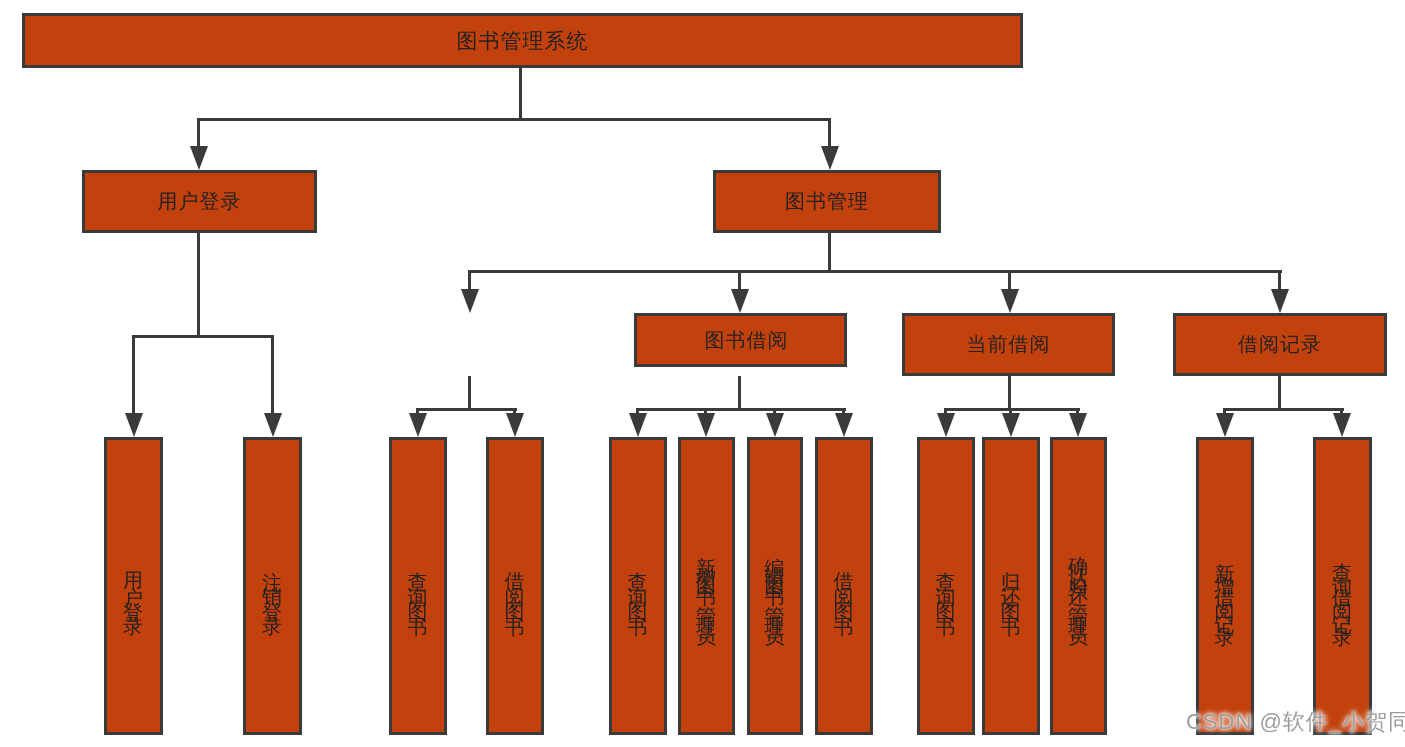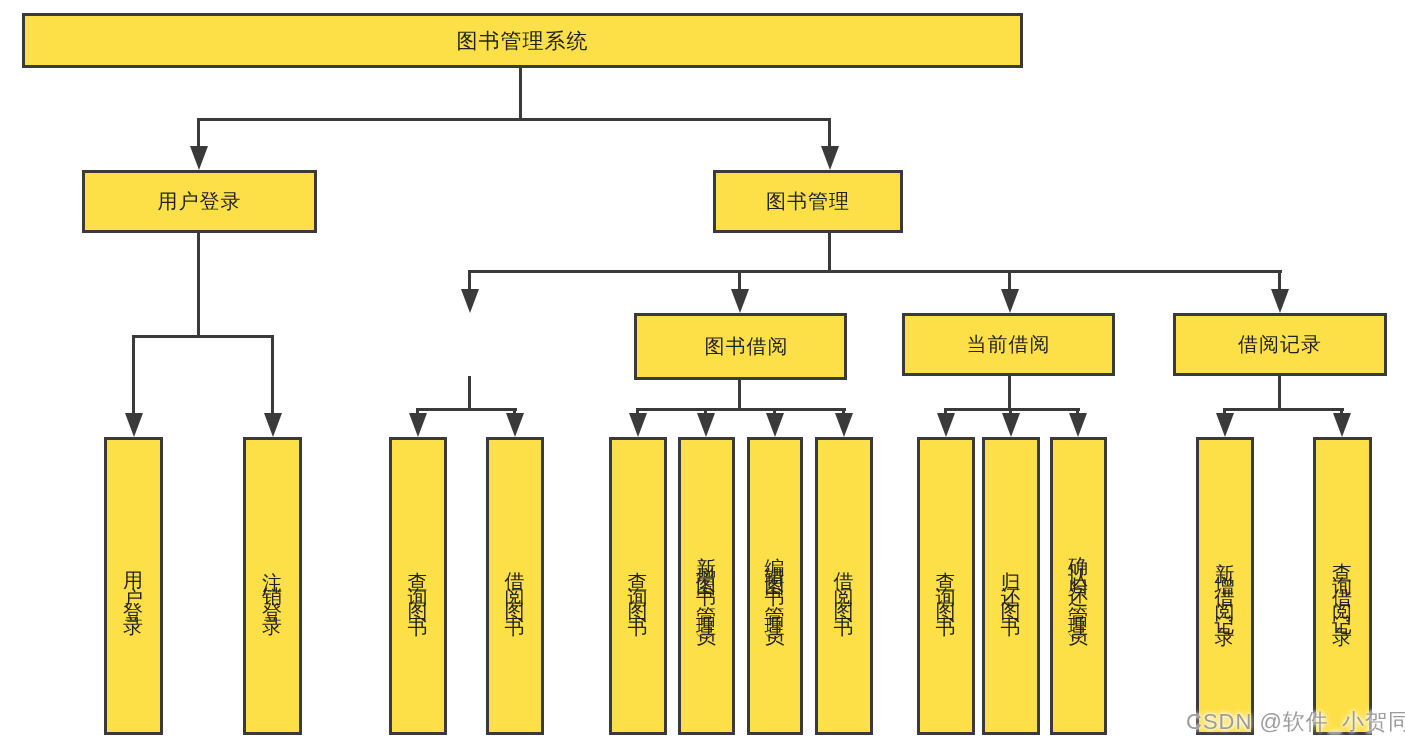--- a/index.html
+++ b/index.html
@@ -9,21 +9,21 @@
   }
   *{box-sizing:border-box;margin:0;padding:0;}
   html,body{background:#ffffff;}
   body{font-family:"Liberation Sans","DejaVu Sans",sans-serif;}
   .canvas{position:relative;width:1405px;height:747px;background:#ffffff;overflow:hidden;}
 
   
   .node{
     position:absolute;
     border:3px solid var(--line);
-    background:#fde047;
+    background:#c2410c;
     display:flex;align-items:center;justify-content:center;
     color:var(--text);
     font-size:20px;
     letter-spacing:1px;
     white-space:nowrap;
     z-index:2;
   }
   .root{font-size:21px;}
   .leaf{
     writing-mode:vertical-rl;
@@ -65,35 +65,35 @@
 <div class="canvas">
 
   <div class="node root" style="left:22px;top:13px;width:1001px;height:55px;">图书管理系统</div>
 
   <div class="vline" style="left:519px;top:68px;height:50px;"></div>
   <div class="hline" style="left:199px;top:118px;width:632px;"></div>
   <div class="arrow" style="left:197px;top:118px;height:28px;"></div>
   <div class="arrow" style="left:828px;top:118px;height:28px;"></div>
 
   <div class="node" style="left:82px;top:170px;width:235px;height:63px;">用户登录</div>
-  <div class="node" style="left:713px;top:170px;width:190px;height:63px;">图书管理</div>
+  <div class="node" style="left:713px;top:170px;width:228px;height:63px;">图书管理</div>
 
   <div class="vline" style="left:197px;top:233px;height:102px;"></div>
   <div class="hline" style="left:132px;top:335px;width:142px;"></div>
   <div class="arrow" style="left:132px;top:335px;height:78px;"></div>
   <div class="arrow" style="left:271px;top:335px;height:78px;"></div>
 
   <div class="vline" style="left:828px;top:233px;height:37px;"></div>
   <div class="hline" style="left:468px;top:270px;width:814px;"></div>
   <div class="arrow" style="left:468px;top:270px;height:19px;"></div>
   <div class="arrow" style="left:738px;top:270px;height:19px;"></div>
   <div class="arrow" style="left:1008px;top:270px;height:19px;"></div>
   <div class="arrow" style="left:1278px;top:270px;height:19px;"></div>
 
-  <div class="node" style="left:634px;top:313px;width:213px;height:67px;padding-left:12px;">图书借阅</div>
+  <div class="node" style="left:634px;top:313px;width:213px;height:54px;padding-left:12px;">图书借阅</div>
   <div class="node" style="left:902px;top:313px;width:213px;height:63px;">当前借阅</div>
   <div class="node" style="left:1173px;top:313px;width:214px;height:63px;">借阅记录</div>
 
   <div class="vline" style="left:468px;top:376px;height:32px;"></div>
   <div class="hline" style="left:416px;top:408px;width:101px;"></div>
   <div class="arrow" style="left:416px;top:408px;height:5px;"></div>
   <div class="arrow" style="left:513px;top:408px;height:5px;"></div>
 
   <div class="vline" style="left:738px;top:376px;height:32px;"></div>
   <div class="hline" style="left:636px;top:408px;width:210px;"></div>

